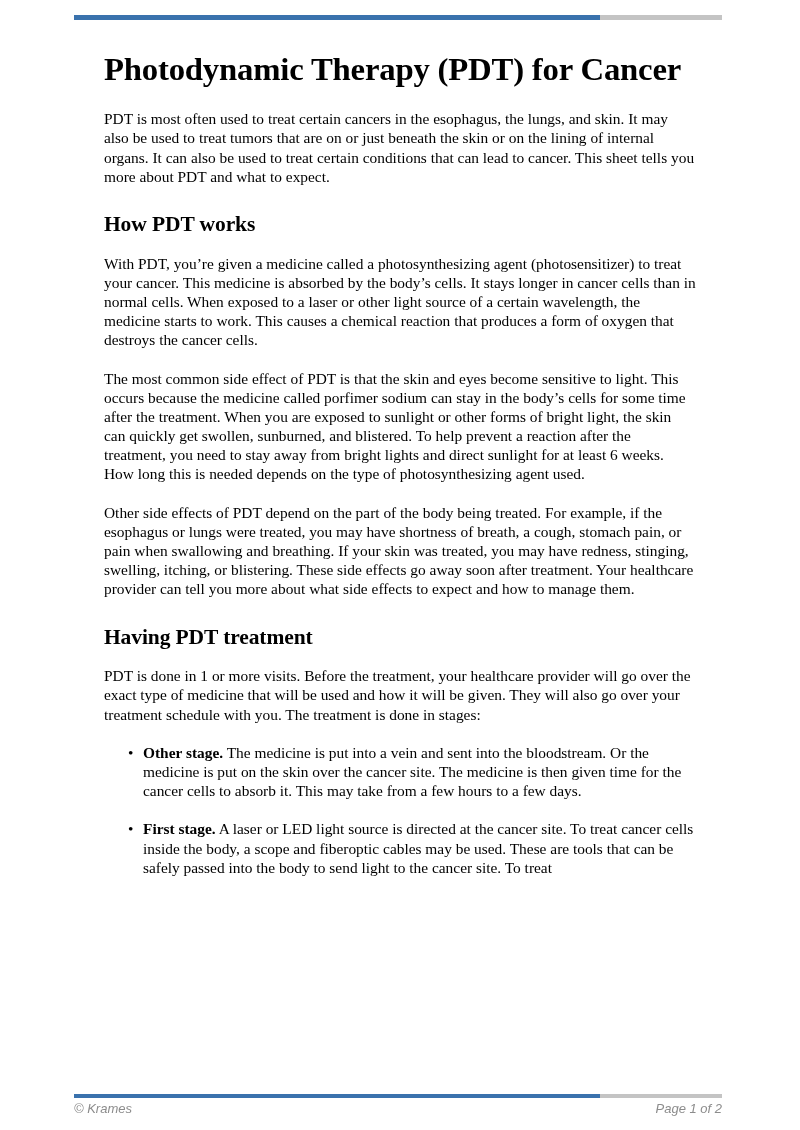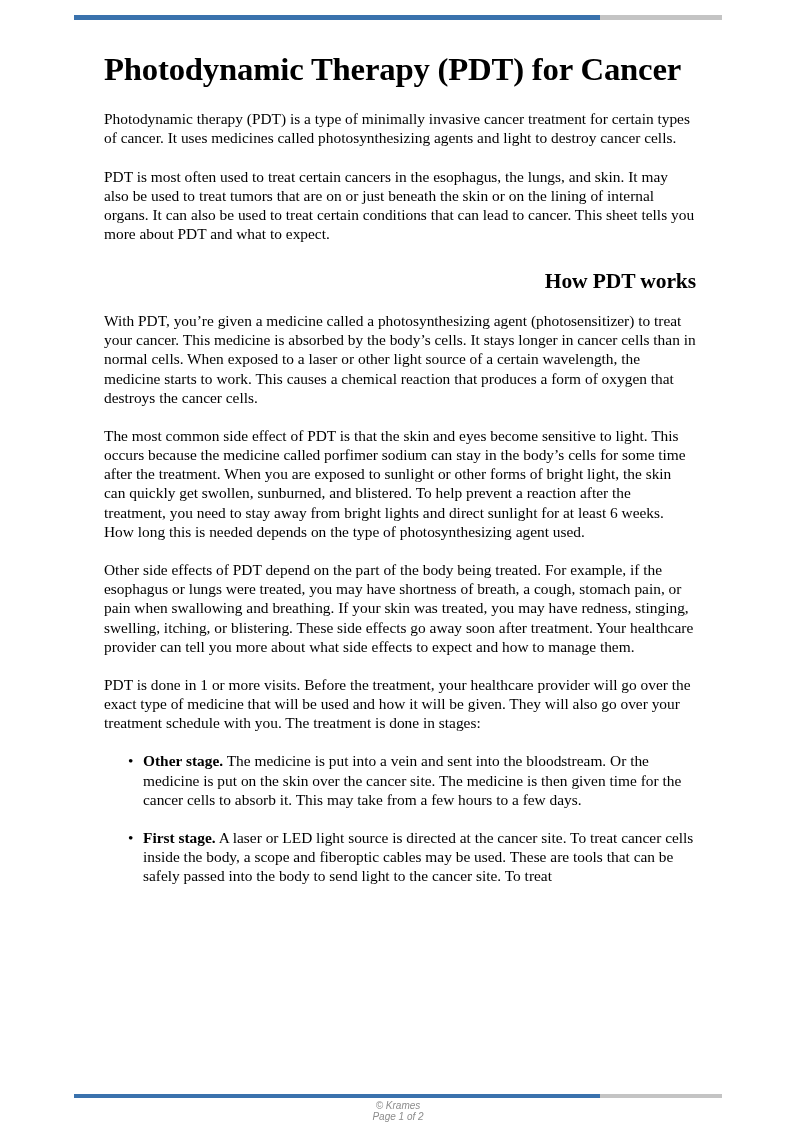--- a/index.html
+++ b/index.html
@@ -66,21 +66,20 @@
     white-space: nowrap;
   }
 
   h2.section-title {
     font-family: "Liberation Serif", "DejaVu Serif", serif;
     font-weight: bold;
     font-size: 21.5px;
     line-height: 1.2;
     margin: 26px 0 16px 0;
     letter-spacing: -0.1px;
-    text-align: right;
   }
 
   p.body-text {
     font-size: 15.4px;
     line-height: 1.245;
     margin: 0 0 19px 0;
     text-align: left;
   }
   p.body-text:last-child { margin-bottom: 0; }
 
@@ -129,55 +128,54 @@
     position: absolute;
     left: 74px;
     top: 1100px;
     width: 648px;
     height: 16px;
     display: flex;
     align-items: center;
     justify-content: space-between;
     font-family: "Liberation Sans", "DejaVu Sans", sans-serif;
     font-style: italic;
-    font-size: 10px;
+    font-size: 13px;
     color: #8c8c8c;
-    flex-direction: column;
   }
   .footer-bar .footer-left  { white-space: nowrap; }
   .footer-bar .footer-right { white-space: nowrap; }
 </style>
 </head>
 <body>
 
 <div class="page">
 
   <div class="header-rule">
     <div class="seg-blue"></div>
     <div class="seg-gray"></div>
   </div>
 
   <div class="content">
 
     <h1 class="doc-title">Photodynamic Therapy (PDT) for Cancer</h1>
 
-    <p class="body-text">Photodynamic therapy (PDT) is a type of minimally invasive cancer treatment for certain types of cancer. It uses medicines called photosynthesizing agents and light to destroy cancer cells.</p>
 
     <p class="body-text">PDT is most often used to treat certain cancers in the esophagus, the lungs, and skin. It may also be used to treat tumors that are on or just beneath the skin or on the lining of internal organs. It can also be used to treat certain conditions that can lead to cancer. This sheet tells you more about PDT and what to expect.</p>
 
     <h2 class="section-title">How PDT works</h2>
 
     <p class="body-text">With PDT, you’re given a medicine called a photosynthesizing agent (photosensitizer) to treat your cancer. This medicine is absorbed by the body’s cells. It stays longer in cancer cells than in normal cells. When exposed to a laser or other light source of a certain wavelength, the medicine starts to work. This causes a chemical reaction that produces a form of oxygen that destroys the cancer cells.</p>
 
 
 
     <p class="body-text">The most common side effect of PDT is that the skin and eyes become sensitive to light. This occurs because the medicine called porfimer sodium can stay in the body’s cells for some time after the treatment. When you are exposed to sunlight or other forms of bright light, the skin can quickly get swollen, sunburned, and blistered. To help prevent a reaction after the treatment, you need to stay away from bright lights and direct sunlight for at least 6 weeks. How long this is needed depends on the type of photosynthesizing agent used.</p>
 
     <p class="body-text">Other side effects of PDT depend on the part of the body being treated. For example, if the esophagus or lungs were treated, you may have shortness of breath, a cough, stomach pain, or pain when swallowing and breathing. If your skin was treated, you may have redness, stinging, swelling, itching, or blistering. These side effects go away soon after treatment. Your healthcare provider can tell you more about what side effects to expect and how to manage them.</p>
 
+    <h2 class="section-title">Having PDT treatment</h2>
 
     <p class="body-text">PDT is done in 1 or more visits. Before the treatment, your healthcare provider will go over the exact type of medicine that will be used and how it will be given. They will also go over your treatment schedule with you. The treatment is done in stages:</p>
 
     <ul class="stage-list">
       <li>
         <span class="bullet-dot">•</span><span class="lead-in">Other stage.</span><span> The medicine is put into a vein and sent into the bloodstream. Or the medicine is put on the skin over the cancer site. The medicine is then given time for the cancer cells to absorb it. This may take from a few hours to a few days.</span>
       </li>
       <li>
         <span class="bullet-dot">•</span><span class="lead-in">First stage.</span><span> A laser or LED light source is directed at the cancer site. To treat cancer cells inside the body, a scope and fiberoptic cables may be used. These are tools that can be safely passed into the body to send light to the cancer site. To treat</span>
       </li>

